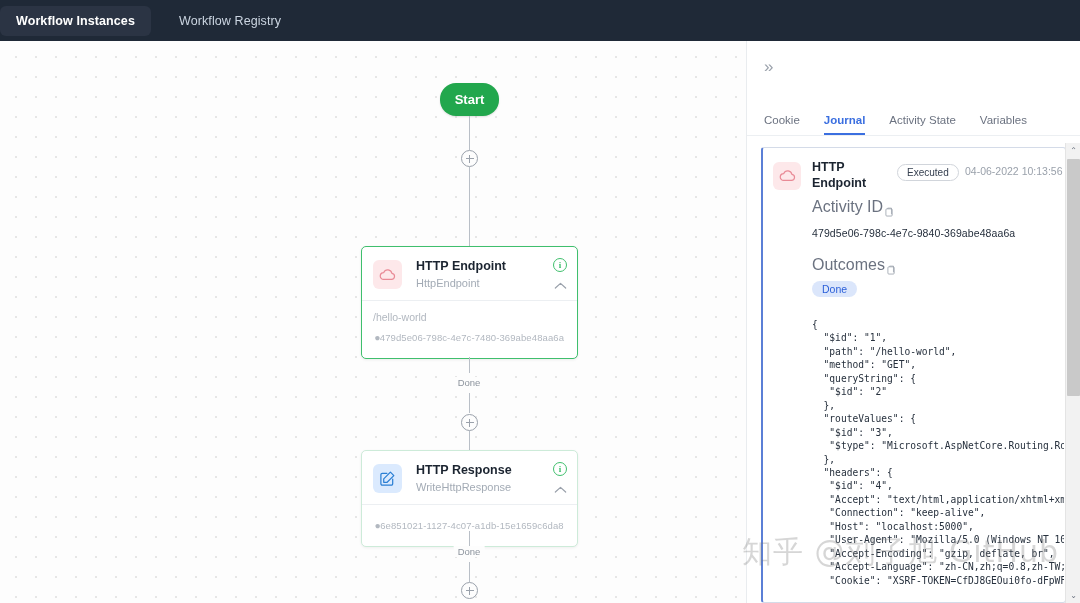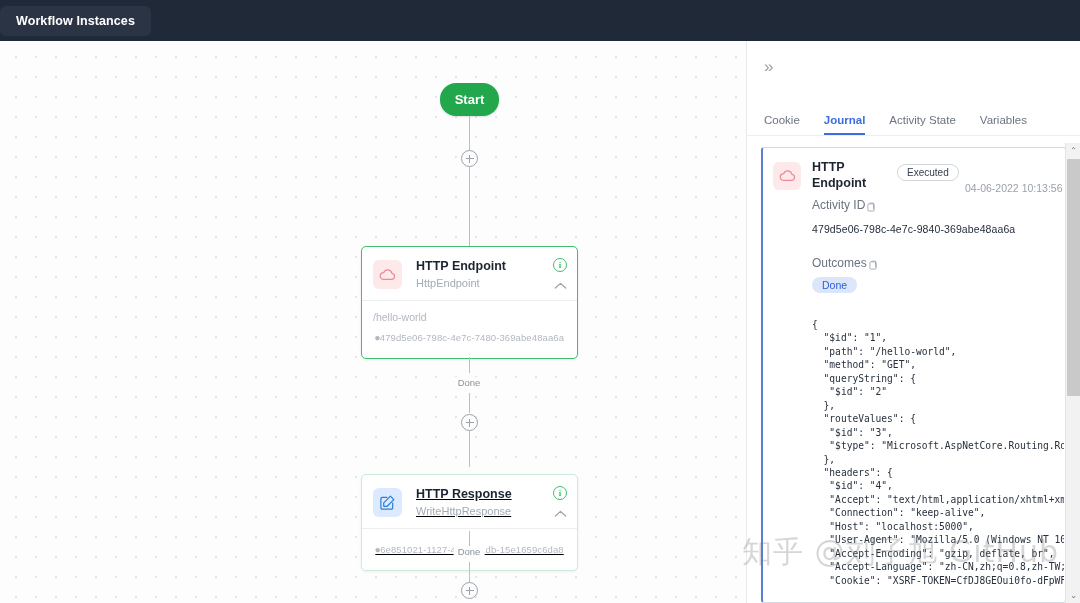--- a/index.html
+++ b/index.html
@@ -96,21 +96,21 @@
   .node-card {
     position: absolute;
     left: 361px;
     width: 217px;
     background: #ffffff;
     border-radius: 5px;
     overflow: hidden;
     cursor: pointer;
   }
   #node-http-endpoint { top: 205px; border: 1.6px solid #3fbf6d; box-shadow: 0 1px 3px rgba(0,0,0,.07); }
-  #node-http-response { top: 433px; border: 1.2px solid #cdebd9; box-shadow: 0 1px 3px rgba(0,0,0,.06); text-decoration: underline; }
+  #node-http-response { top: 409px; border: 1.2px solid #cdebd9; box-shadow: 0 1px 3px rgba(0,0,0,.06); }
 
   .node-head {
     display: flex; align-items: flex-start;
     padding: 12px 11px 12px 11px;
     position: relative;
     height: 53px;
   }
   .node-icon {
     width: 29px; height: 29px;
     border-radius: 6px;
@@ -218,26 +218,26 @@
     width: 54px;
   }
   .badge-executed {
     position: absolute; left: 124px; top: 4px;
     font-size: 10px; color: #374151;
     border: 1px solid #d1d5db; border-radius: 10px;
     padding: 2px 9px; background: #fff;
     white-space: nowrap;
   }
   .entry-date {
-    position: absolute; left: 192px; top: 22px;
+    position: absolute; left: 192px; top: 5px;
     font-size: 10.5px; color: #9aa1ab; white-space: nowrap;
   }
 
   .field-label {
-    font-size: 12px; color: #6b7280;
+    font-size: 16px; color: #6b7280;
     display: flex; align-items: center; gap: 2px;
   }
   .copy-icon { display: inline-block; width: 9px; height: 10px; position: relative; top: 1px; }
   .field-value { font-size: 10.5px; color: #1f2937; margin-top: 11px; letter-spacing: .1px; }
 
   #activity-id-block { position: absolute; left: 49px; top: 50px; }
   #outcomes-block { position: absolute; left: 49px; top: 108px; }
   .chip-done {
     display: inline-block; margin-top: 7px;
     font-size: 10.5px; color: #2b5fd9;
@@ -292,20 +292,21 @@
     letter-spacing: 1px;
     white-space: nowrap;
     overflow: hidden;
   }
 </style>
 </head>
 <body>
 
 <div id="topbar">
   <div class="nav-tab active">Workflow Instances</div>
+  <div class="nav-tab inactive">Workflow Registry</div>
 </div>
 
 <div id="canvas">
 
   <div id="start-node">Start</div>
 
   <div class="conn-line" style="top:75px; height:34px;"></div>
   <div class="plus-btn" style="top:109px;"></div>
   <div class="conn-line" style="top:126px; height:79px;"></div>
 

